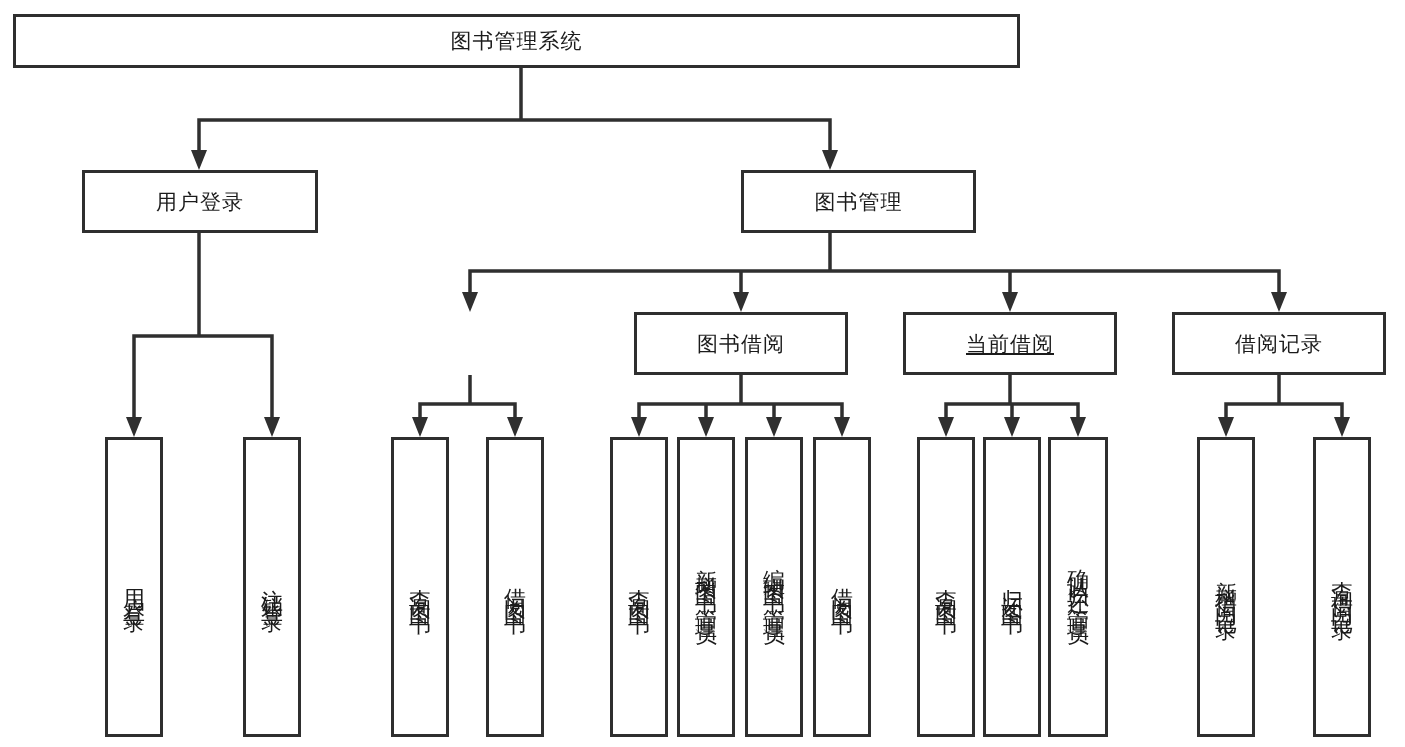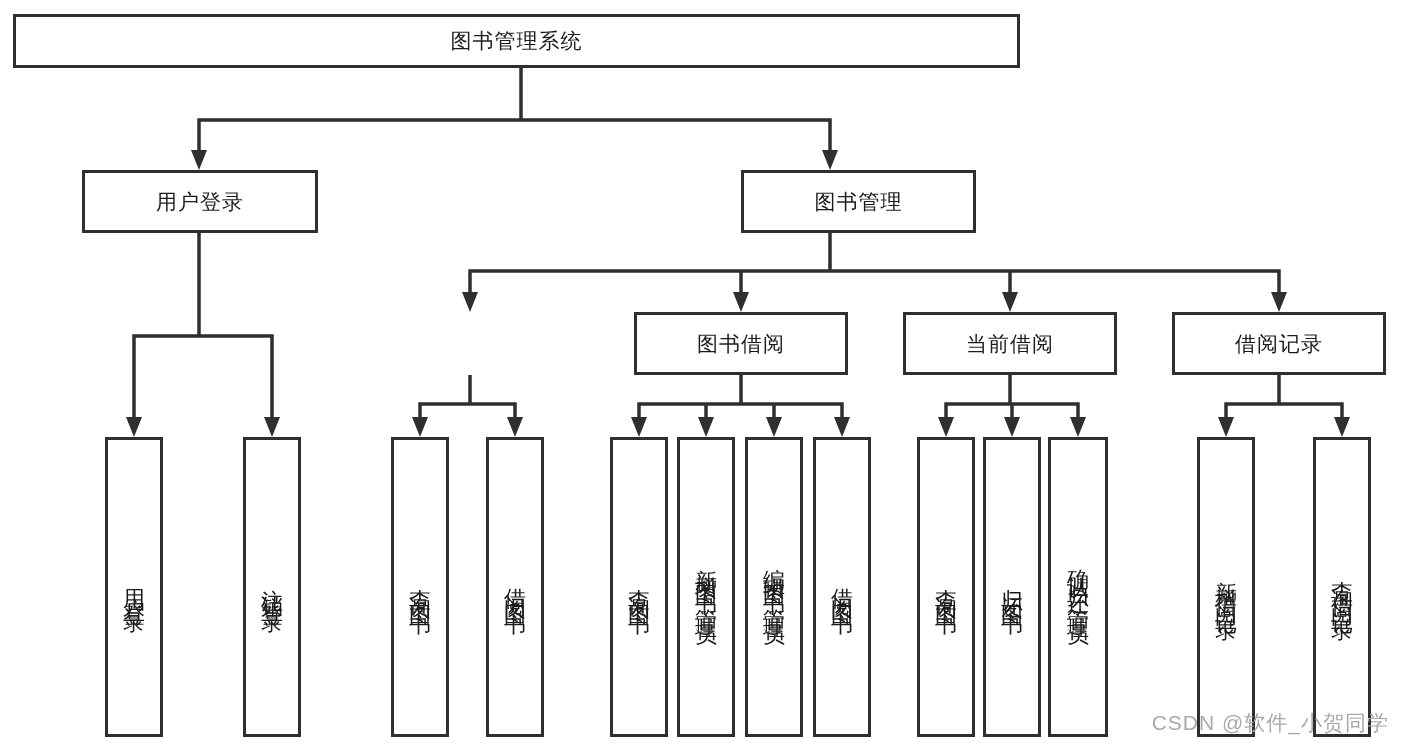--- a/index.html
+++ b/index.html
@@ -105,21 +105,21 @@
   <div class="node" style="left:82px; top:170px; width:236px; height:63px;">
     <span>用户登录</span>
   </div>
   <div class="node" style="left:713px; top:170px; width:235px; height:63px;margin-left:28px;">
     <span>图书管理</span>
   </div>
 
   <div class="node" style="left:634px; top:312px; width:214px; height:63px;">
     <span>图书借阅</span>
   </div>
-  <div class="node" style="left:903px; top:312px; width:214px; height:63px;">
+  <div class="node" style="left:903px; top:312px; width:214px; height:63px;text-decoration:underline;">
     <span>当前借阅</span>
   </div>
   <div class="node" style="left:1172px; top:312px; width:214px; height:63px;">
     <span>借阅记录</span>
   </div>
 
   <div class="node leaf" style="left:105px;">
     <span class="vtext">用户登录</span>
   </div>
   <div class="node leaf" style="left:243px;">
@@ -156,15 +156,14 @@
     <span class="vtext">确认归还（管理员）</span>
   </div>
 
   <div class="node leaf" style="left:1197px;">
     <span class="vtext">新增借阅记录</span>
   </div>
   <div class="node leaf" style="left:1313px;">
     <span class="vtext">查询借阅记录</span>
   </div>
 
-  <div class="watermark">CSDN @软件_小贺同学</div>
 
 </div>
 
 </body></html>

